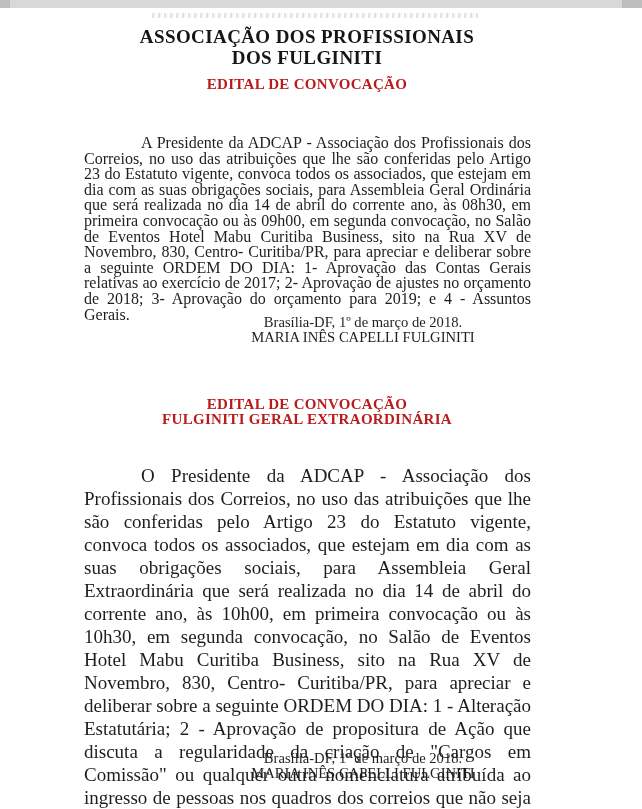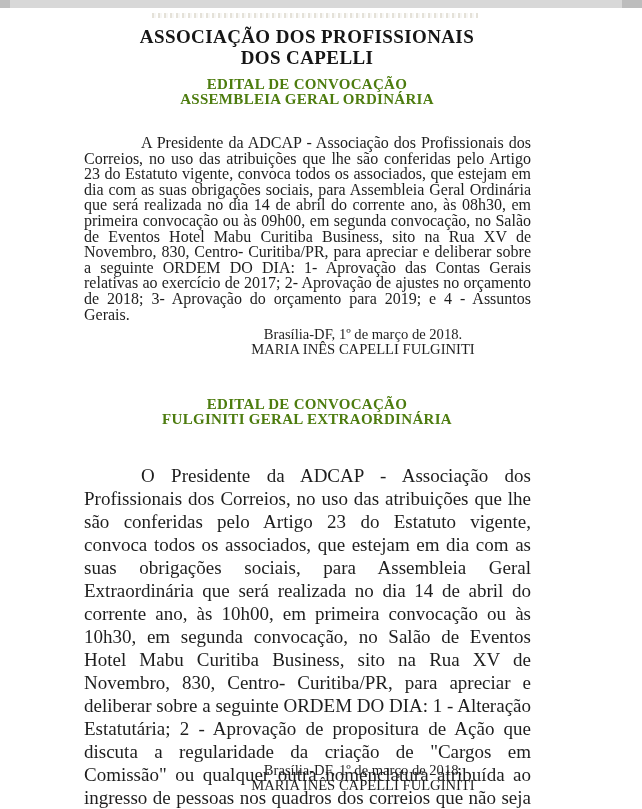--- a/index.html
+++ b/index.html
@@ -46,21 +46,21 @@
     color: #161616;
   }
   .section-heading {
     position: absolute;
     left: 84px; width: 446px;
     text-align: center;
     font-weight: bold;
     font-size: 15px;
     line-height: 15px;
     letter-spacing: 0.3px;
-    color: #4d7c0f;
+    color: #b91c1c;
   }
   .heading-1 { top: 77px; }
   .heading-2 { top: 397px; }
   .body-para {
     position: absolute;
     left: 84px; width: 447px;
     text-align: justify;
     text-indent: 57px;
   }
   .para-1 {
@@ -72,41 +72,39 @@
     top: 445px;
     font-size: 19px;
     line-height: 23px;
   }
   .signature-block {
     position: absolute;
     left: 196px; width: 334px;
     text-align: center;
     font-size: 14.6px;
     line-height: 15.2px;
-    margin-top: 12px;
   }
   .sig-1 { top: 315px; }
   .sig-2 { top: 751px; }
 </style>
 </head>
 <body>
 
 <div class="page">
 
   <div class="top-bar"></div>
   <div class="scan-artifact-line"></div>
 
   <div class="doc-title">
     <div>ASSOCIAÇÃO DOS PROFISSIONAIS</div>
-    <div>DOS CAPELLI</div>
+    <div>DOS FULGINITI</div>
   </div>
 
   <div class="section-heading heading-1">
     <div>EDITAL DE CONVOCAÇÃO</div>
-    <div>ASSEMBLEIA GERAL ORDINÁRIA</div>
   </div>
 
   <p class="body-para para-1">A Presidente da ADCAP - Associação dos Profissionais dos Correios, no uso das atribuições que lhe são conferidas pelo Artigo 23 do Estatuto vigente, convoca todos os associados, que estejam em dia com as suas obrigações sociais, para Assembleia Geral Ordinária que será realizada no dia 14 de abril do corrente ano, às 08h30, em primeira convocação ou às 09h00, em segunda convocação, no Salão de Eventos Hotel Mabu Curitiba Business, sito na Rua XV de Novembro, 830, Centro- Curitiba/PR, para apreciar e deliberar sobre a seguinte ORDEM DO DIA: 1- Aprovação das Contas Gerais relativas ao exercício de 2017; 2- Aprovação de ajustes no orçamento de 2018; 3- Aprovação do orçamento para 2019; e 4 - Assuntos Gerais.</p>
 
   <div class="signature-block sig-1">
     <div>Brasília-DF, 1º de março de 2018.</div>
     <div>MARIA INÊS CAPELLI FULGINITI</div>
   </div>
 
   <div class="section-heading heading-2">

